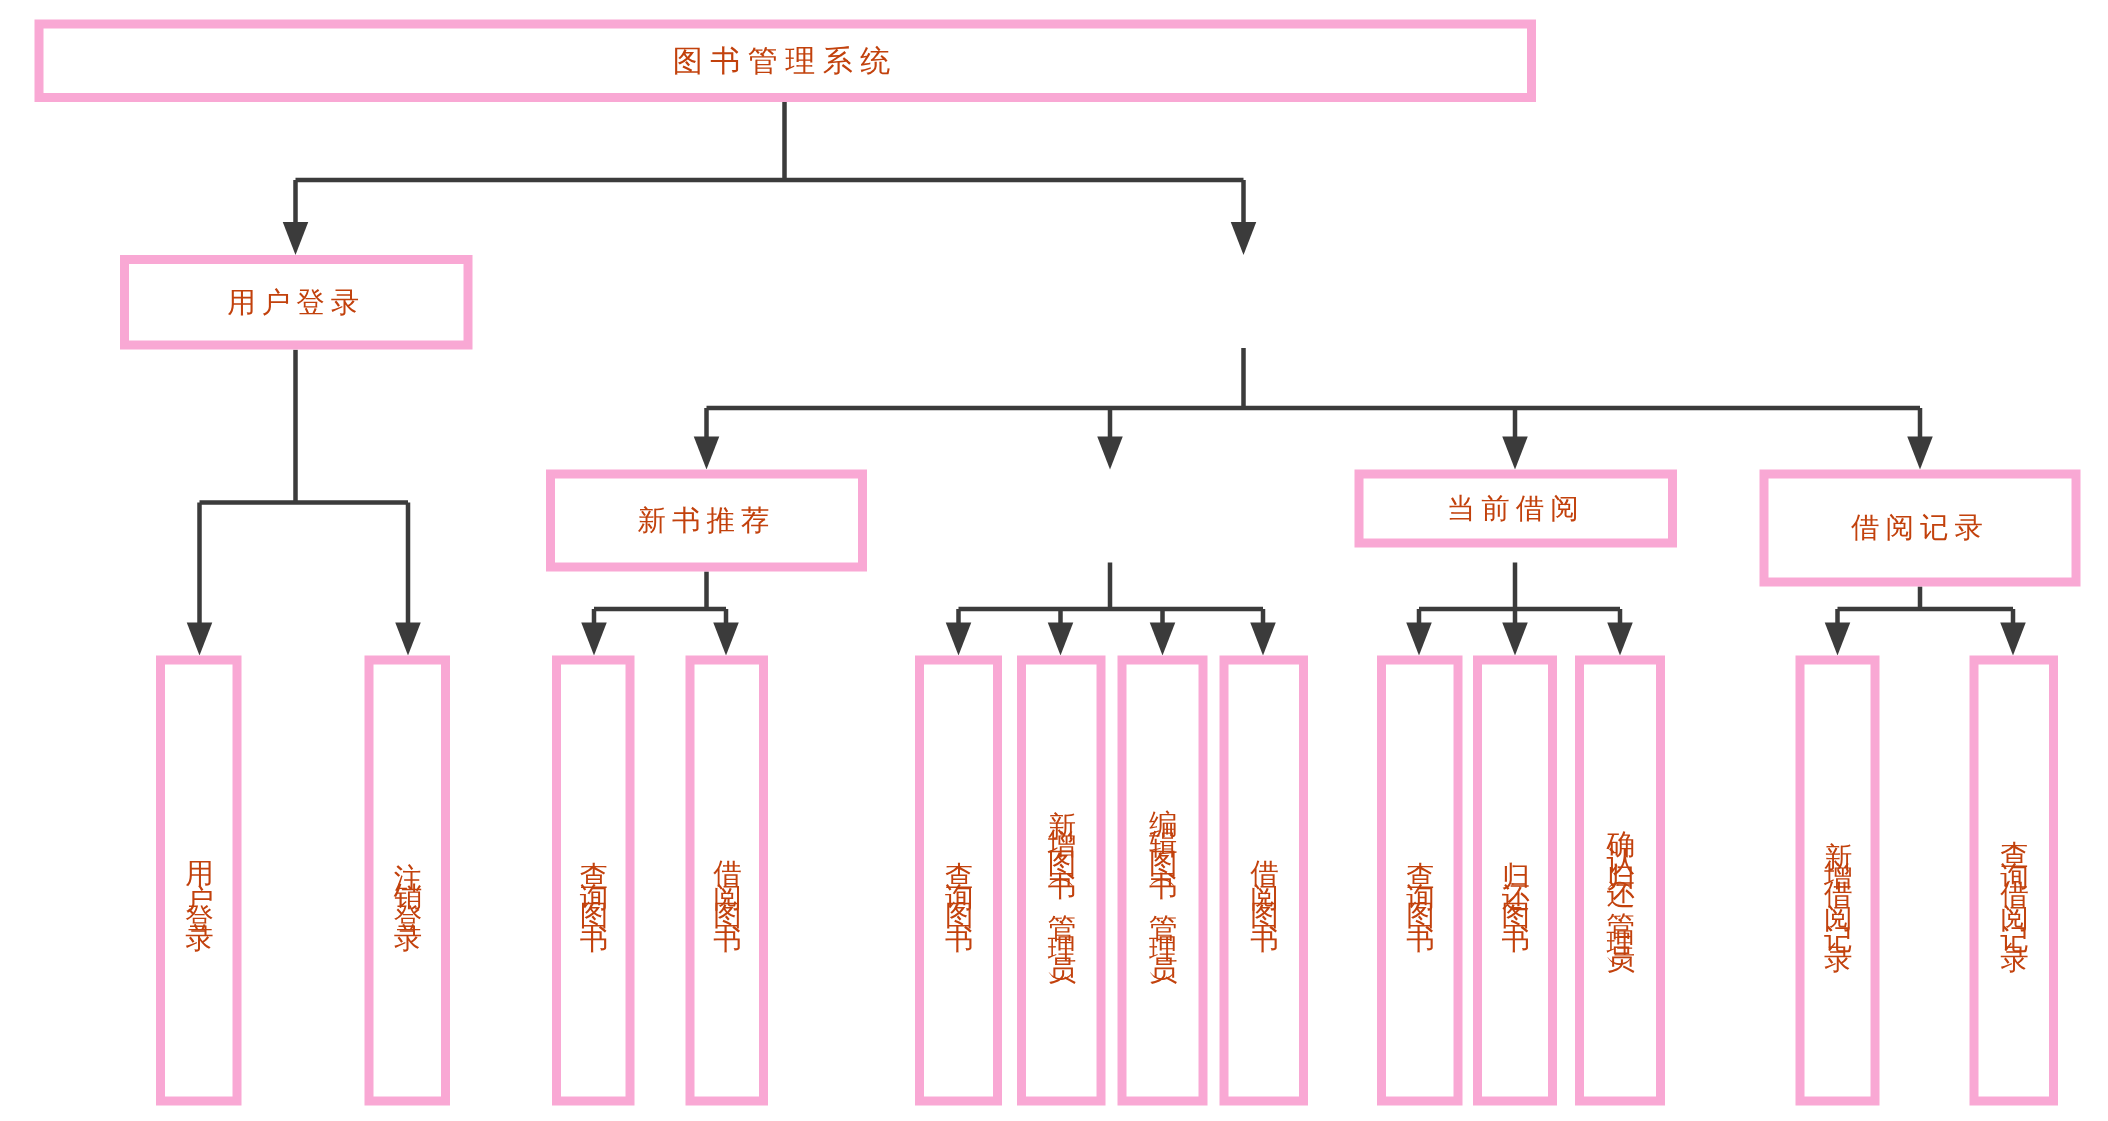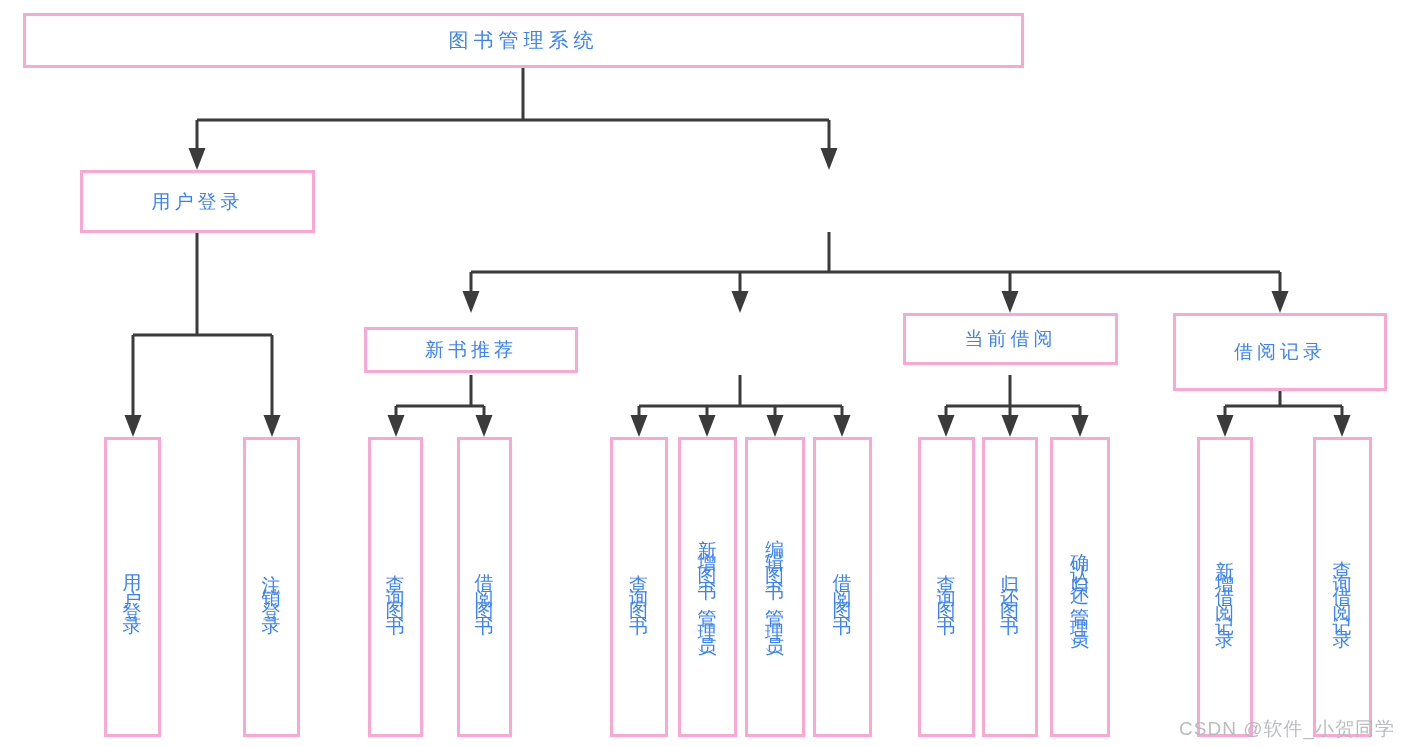--- a/index.html
+++ b/index.html
@@ -8,26 +8,26 @@
     width: 1405px;
     height: 747px;
     background: #ffffff;
     font-family: "Liberation Sans", sans-serif;
     overflow: hidden;
   }
   #wires { position: absolute; left: 0; top: 0; width: 1405px; height: 747px; }
   .node {
     position: absolute;
     box-sizing: border-box;
-    border: 3px solid #f9a8d4;
+    border: 6px solid #f9a8d4;
     background: #ffffff;
     display: flex;
     align-items: center;
     justify-content: center;
-    color: #3b82f6;
+    color: #c2410c;
   }
   .h-label { font-size: 19px; letter-spacing: 4px; white-space: nowrap; }
   .root-label { font-size: 20px; letter-spacing: 5px; }
   .v-label {
     writing-mode: vertical-rl;
     text-orientation: mixed;
     font-size: 19px;
     line-height: 1;
     letter-spacing: 14px;
     white-space: nowrap;
@@ -89,21 +89,21 @@
   </svg>
 
   <div class="node" style="left:23px; top:13px; width:1001px; height:55px;">
     <span class="h-label root-label">图书管理系统</span>
   </div>
 
   <div class="node" style="left:80px; top:170px; width:235px; height:63px;">
     <span class="h-label">用户登录</span>
   </div>
 
-  <div class="node" style="left:364px; top:327px; width:214px; height:46px;">
+  <div class="node" style="left:364px; top:313px; width:214px; height:68px;">
     <span class="h-label">新书推荐</span>
   </div>
   <div class="node" style="left:903px; top:313px; width:215px; height:52px;">
     <span class="h-label">当前借阅</span>
   </div>
   <div class="node" style="left:1173px; top:313px; width:214px; height:78px;">
     <span class="h-label">借阅记录</span>
   </div>
 
   <div class="node" style="left:104px; top:437px; width:57px; height:300px;">
@@ -143,15 +143,14 @@
     <span class="v-label" style="letter-spacing:11px;">确认归还（管理员）</span>
   </div>
 
   <div class="node" style="left:1197px; top:437px; width:56px; height:300px;">
     <span class="v-label">新增借阅记录</span>
   </div>
   <div class="node" style="left:1313px; top:437px; width:59px; height:300px;">
     <span class="v-label">查询借阅记录</span>
   </div>
 
-  <div class="watermark">CSDN @软件_小贺同学</div>
 
 </div>
 
 </body></html>

